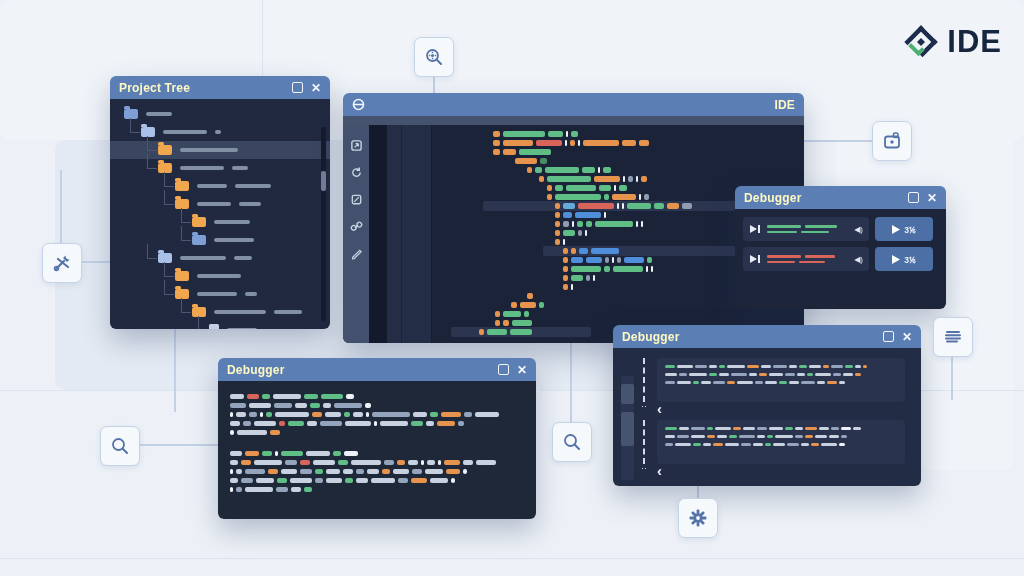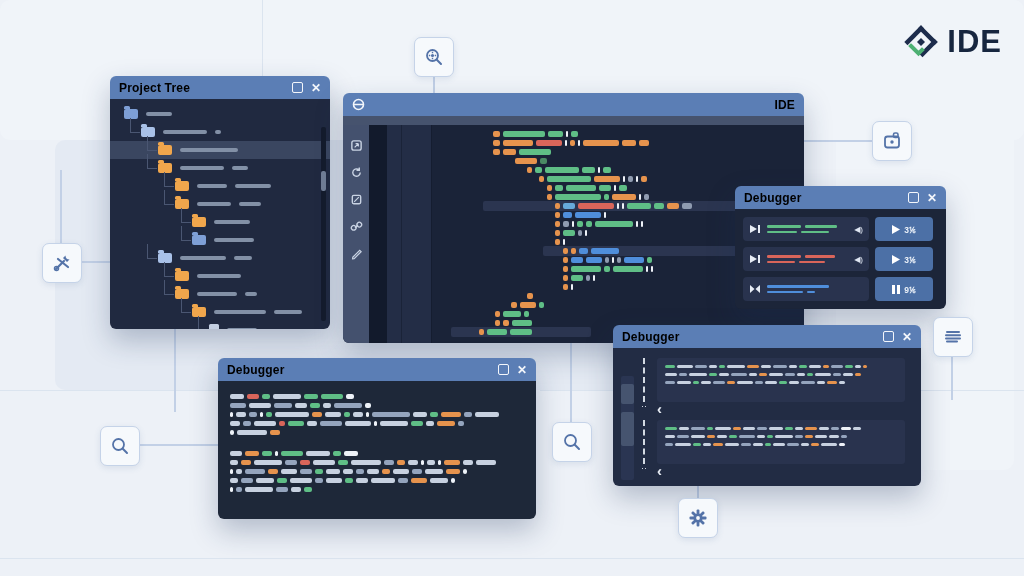--- a/index.html
+++ b/index.html
@@ -6,21 +6,21 @@
   .stage{position:relative;width:1024px;height:576px;background:#edf1f7;overflow:hidden;
          font-family:"Liberation Sans",sans-serif;}
   .bgpanel{position:absolute;border-radius:10px;}
   .gridline,.connector{position:absolute;}
   .gridline{background:#dbe4ef;}
   .connector{background:#c2d0e6;}
 
   
   .win{position:absolute;border-radius:6px;box-shadow:0 12px 28px rgba(30,50,90,.28);overflow:hidden;}
   .tbar{height:23px;background:#5b7eb5;display:flex;align-items:center;padding:0 9px;gap:6px;}
-  .tbar .ttl{color:#000000;font-size:12px;font-weight:700;letter-spacing:.2px;}
+  .tbar .ttl{color:#fef9c3;font-size:12px;font-weight:700;letter-spacing:.2px;}
   .wctls{margin-left:auto;display:flex;align-items:center;gap:8px;}
   .maxbox{width:9px;height:9px;border:1.6px solid #f3f6fb;border-radius:2px;display:inline-block;}
   .closex{color:#f3f6fb;font-size:12px;font-weight:700;line-height:1;}
   .wbody{position:relative;width:100%;}
 
   
   #pt .wbody{background:#202940;height:230px;padding-top:6px;box-sizing:border-box;}
   .trow{position:relative;height:18px;display:flex;align-items:center;}
   .trow.sel{background:#3a4660;}
   .folder{position:relative;width:14px;height:10px;border-radius:2px;flex:none;}
@@ -498,44 +498,20 @@
               </div>
               <span class="speaker">◀)</span>
             </div>
             <div class="dbbtn">
               <svg width="8" height="9" viewBox="0 0 8 9">
                 <polygon points="0,0 8,4.5 0,9" fill="#fff"></polygon>
               </svg>
               <span>3⅙</span>
             </div>
           </div>
-          <div class="dbrow">
-            <div class="dbtrack">
-              <svg width="12" height="12" viewBox="0 0 12 12">
-                <polygon points="1,2 5.5,6 1,10" fill="#e8edf5"></polygon>
-                <polygon points="11,2 6.5,6 11,10" fill="#e8edf5"></polygon>
-              </svg>
-              <div class="dblines">
-                <div class="dbline">
-                  <span class="dbseg" style="width: 62px; background: rgb(79, 142, 219);"></span>
-                </div>
-                <div class="dbline">
-                  <span class="dbseg" style="width: 36px; background: rgb(79, 142, 219);"></span>
-                  <span class="dbseg" style="width: 8px; background: rgb(79, 142, 219);"></span>
-                </div>
-              </div>
-            </div>
-            <div class="dbbtn">
-              <svg width="8" height="9" viewBox="0 0 8 9">
-                <rect x="0" y="0" width="3" height="9" fill="#fff"></rect>
-                <rect x="5" y="0" width="3" height="9" fill="#fff"></rect>
-              </svg>
-              <span>9⅙</span>
-            </div>
-          </div>
         </div>
     </div>
   </div>
 
   <div class="win" id="term" style="left:218px;top:358px;width:318px;">
     <div class="tbar">
       <span class="ttl">Debugger</span>
       <span class="wctls">
         <span class="maxbox"></span>
         <span class="closex">✕</span>

